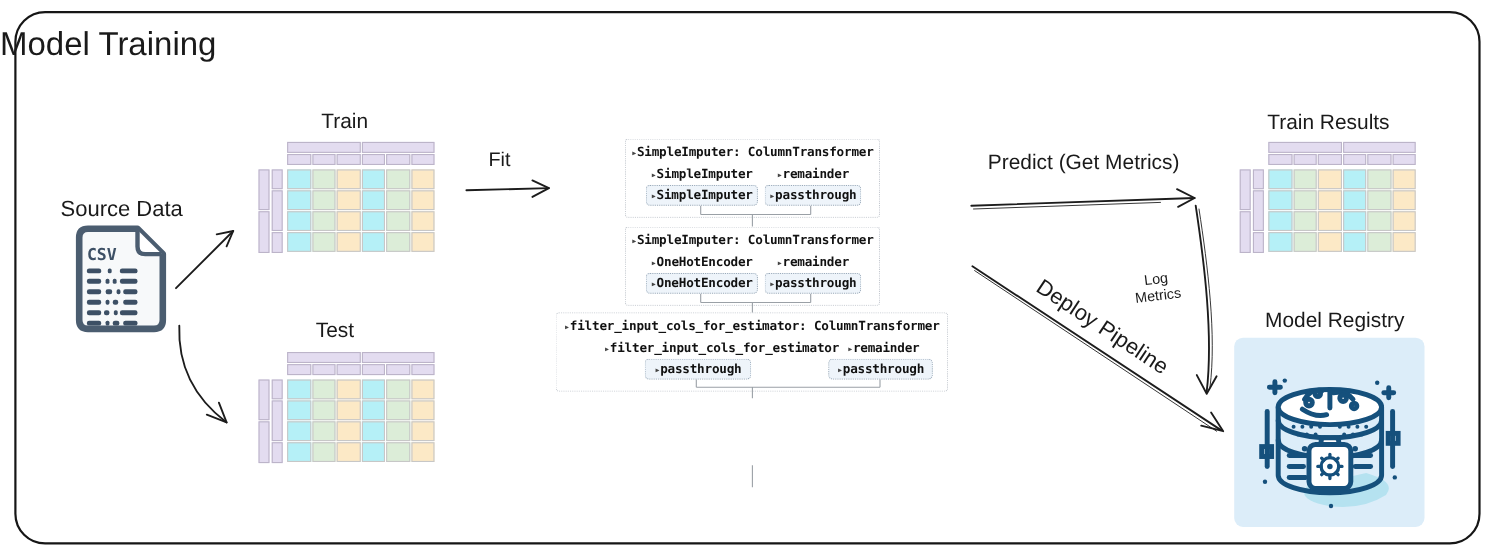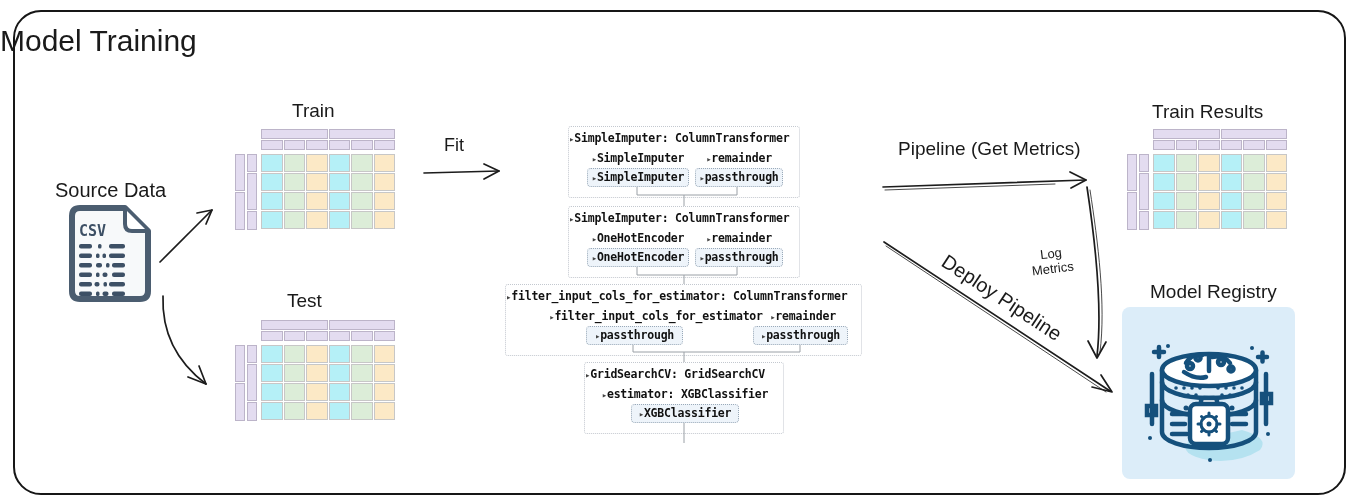--- a/index.html
+++ b/index.html
@@ -11,21 +11,21 @@
   .abs{position:absolute;}
   #title{left:0;right:0;top:24px;text-align:left;font-size:30px;}
   .lbl{font-size:19px;}
   .small-lbl{font-size:13px;line-height:1.15;text-align:center;}
   
   .df{position:absolute;width:162px;height:101px;}
   .df .cell{position:absolute;border:1px solid #c4bfcf;box-sizing:border-box;}
   
   .mono{font-family:"DejaVu Sans Mono",monospace;font-weight:bold;color:#111;white-space:nowrap;}
   .psec{position:absolute;background:#fff;border:1.5px dotted #c3c8cf;border-radius:3px;box-sizing:border-box;}
-  .ptitle{position:absolute;top:4px;left:0;width:100%;text-align:left;font-size:11.5px;letter-spacing:-0.2px;}
+  .ptitle{position:absolute;top:4px;left:0;width:100%;text-align:center;font-size:11.5px;letter-spacing:-0.2px;}
   .psub{position:absolute;top:24px;transform:translateX(-50%);font-size:11.5px;letter-spacing:-0.2px;}
   .pbox{position:absolute;top:41px;height:19px;line-height:17px;background:#eef4fa;
         border:1.2px dotted #9aa9b8;border-radius:4px;font-size:11.5px;letter-spacing:-0.2px;
         text-align:center;box-sizing:border-box;}
   .tri::before{content:"\25B8 ";font-size:9px;color:#444;}
   #pipe-title{left:505px;top:106px;width:357px;text-align:center;font-size:12.5px;}
   
   #registry-img{left:1122px;top:307px;width:173px;height:172px;border-radius:8px;
                 display:flex;align-items:center;justify-content:center;}
   svg{display:block;}
@@ -190,21 +190,21 @@
       <div class="cell" style="left: 138.5px; top: 63px; width: 21.5px; height: 18px; background: rgb(252, 233, 198); border-color: rgb(199, 199, 199);"></div>
       <div class="cell" style="left: 26px; top: 82px; width: 21.5px; height: 18px; background: rgb(181, 240, 247); border-color: rgb(199, 199, 199);"></div>
       <div class="cell" style="left: 48.5px; top: 82px; width: 21.5px; height: 18px; background: rgb(220, 237, 216); border-color: rgb(199, 199, 199);"></div>
       <div class="cell" style="left: 71px; top: 82px; width: 21.5px; height: 18px; background: rgb(252, 233, 198); border-color: rgb(199, 199, 199);"></div>
       <div class="cell" style="left: 93.5px; top: 82px; width: 21.5px; height: 18px; background: rgb(181, 240, 247); border-color: rgb(199, 199, 199);"></div>
       <div class="cell" style="left: 116px; top: 82px; width: 21.5px; height: 18px; background: rgb(220, 237, 216); border-color: rgb(199, 199, 199);"></div>
       <div class="cell" style="left: 138.5px; top: 82px; width: 21.5px; height: 18px; background: rgb(252, 233, 198); border-color: rgb(199, 199, 199);"></div>
     </div>
 
   <div class="abs hand" style="left:444px;top:135px;font-size:18px;">Fit</div>
-  <div class="abs hand lbl" style="left:898px;top:138px;">Pipeline (Get Metrics)</div>
+  <div class="abs hand lbl" style="left:898px;top:138px;">Predict (Get Metrics)</div>
   <div class="abs hand" style="left:950px;top:250px;font-size:20px;transform:rotate(33.5deg);transform-origin:left top;">Deploy Pipeline</div>
   <div class="abs hand small-lbl" style="left:1026px;top:247px;width:52px;transform:rotate(-7deg);">
     <div>Log</div>
     <div>Metrics</div>
   </div>
 
 
   <div class="psec" style="left:568px;top:126px;width:232px;height:72px;">
     <div class="ptitle mono tri">SimpleImputer: ColumnTransformer</div>
     <div class="psub mono tri" style="left:69px;">SimpleImputer</div>
@@ -222,25 +222,20 @@
   </div>
 
   <div class="psec" style="left:505px;top:284px;width:357px;height:72px;">
     <div class="ptitle mono tri">filter_input_cols_for_estimator: ColumnTransformer</div>
     <div class="psub mono tri" style="left:150px;">filter_input_cols_for_estimator</div>
     <div class="psub mono tri" style="left:297px;">remainder</div>
     <div class="pbox mono tri" style="left:80px;width:97px;">passthrough</div>
     <div class="pbox mono tri" style="left:247px;width:95px;">passthrough</div>
   </div>
 
-  <div class="psec" style="left:584px;top:362px;width:200px;height:72px;">
-    <div class="ptitle mono tri">GridSearchCV: GridSearchCV</div>
-    <div class="psub mono tri" style="left:100px;">estimator: XGBClassifier</div>
-    <div class="pbox mono tri" style="left:46px;width:108px;">XGBClassifier</div>
-  </div>
 
   <div class="abs hand lbl" style="left:1150px;top:281px;">Model Registry</div>
   <div class="abs" id="registry-img" style="background:#dcedf9;">
     <svg width="170" height="170" viewBox="0 0 170 170">
       <path d="M118,122 q28,8 18,20 q-22,14 -52,10 q-30,-6 -20,-18 Z" fill="#b5e2f0"></path>
       <g stroke="#15507c" stroke-width="4.5" fill="none" stroke-linecap="round">
         <path d="M38,62 v62 a47,16 0 0 0 94,0 v-62"></path>
         <ellipse cx="85" cy="62" rx="47" ry="16" fill="#ffffff"></ellipse>
         <path d="M38,74 a47,16 0 0 0 94,0"></path>
         <path d="M38,92 a47,16 0 0 0 94,0"></path>

